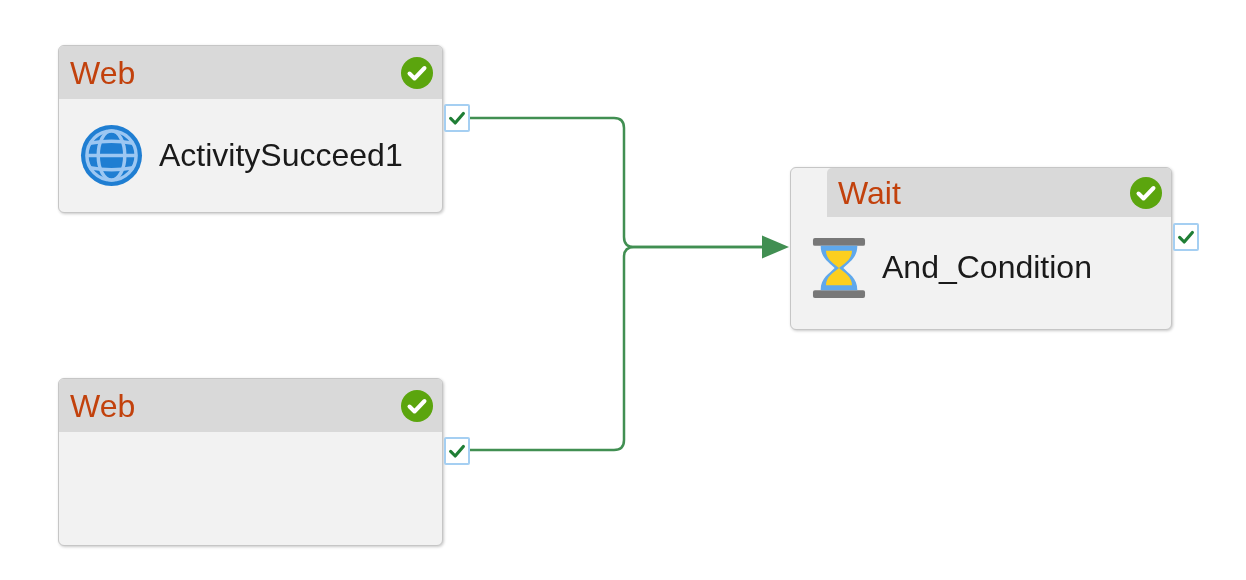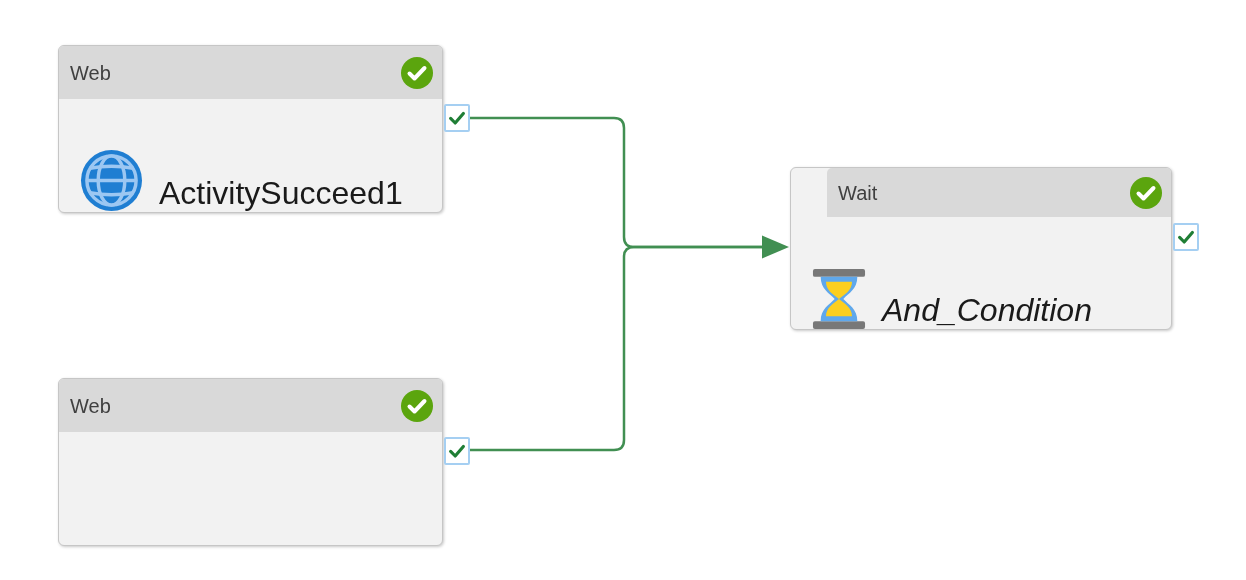--- a/index.html
+++ b/index.html
@@ -11,25 +11,25 @@
   .edges{position:absolute;left:0;top:0;width:1246px;height:580px;pointer-events:none;}
   .node{
     position:absolute;background:#f2f2f2;border:1px solid #c6c6c6;border-radius:6px;
     box-shadow:1px 1px 3px rgba(0,0,0,0.22);box-sizing:border-box;
   }
   .node-header{
     height:53px;background:#d9d9d9;border-radius:5px 5px 0 0;
     display:flex;align-items:center;justify-content:space-between;
     padding:0 9px 0 11px;box-sizing:border-box;
   }
-  .type-label{font-size:20px;color:#404040;line-height:1;}
+  .type-label{font-size:32px;color:#c2410c;line-height:1;}
   .badge{width:32px;height:32px;display:block;}
   .node-body{
     position:absolute;left:0;right:0;top:53px;bottom:0;
-    display:flex;align-items:flex-end;padding-left:21px;box-sizing:border-box;
+    display:flex;align-items:center;padding-left:21px;box-sizing:border-box;
   }
   .activity-icon{display:block;flex:none;}
   .name-label{font-size:32px;color:#1a1a1a;margin-left:16px;white-space:nowrap;}
   .port{
     position:absolute;right:-28px;width:26px;height:28px;background:#ffffff;
     border:2px solid #a5cff2;border-radius:2px;box-sizing:border-box;
     display:flex;align-items:center;justify-content:center;
   }
   .port svg{width:20px;height:20px;display:block;}
 </style>
@@ -88,21 +88,21 @@
   </div>
 
   <div class="node" style="left:790px;top:167px;width:382px;height:163px;">
     <div class="node-header" style="height:49px;margin-left:36px;">
       <span class="type-label">Wait</span>
       <svg class="badge" viewBox="0 0 32 32">
         <circle cx="16" cy="16" r="16" fill="#5ba50e"></circle>
         <path d="M8.5 16.5 L13.5 21.5 L23.5 11" fill="none" stroke="#ffffff" stroke-width="4" stroke-linecap="round" stroke-linejoin="round"></path>
       </svg>
     </div>
-    <div class="node-body" style="top:38px;font-style:italic;">
+    <div class="node-body" style="top:38px;">
       <svg class="activity-icon" width="54" height="60" viewBox="0 0 56 62">
         <rect x="1" y="0" width="54" height="8" rx="2" fill="#787878"></rect>
         <rect x="1" y="54" width="54" height="8" rx="2" fill="#787878"></rect>
         <path d="M9 8 H47 C47 21 38 25 32.5 31 C38 37 47 41 47 54 H9 C9 41 18 37 23.5 31 C18 25 9 21 9 8 Z" fill="#5fa8ec"></path>
         <path d="M14.5 13 H41.5 C41.5 22 34 26 28 31 C34 36 41.5 40 41.5 49 H14.5 C14.5 40 22 36 28 31 C22 26 14.5 22 14.5 13 Z" fill="#fccf1f"></path>
       </svg>
       <span class="name-label">And_Condition</span>
     </div>
     <div class="port" style="top:55px;">
       <svg viewBox="0 0 22 22">

